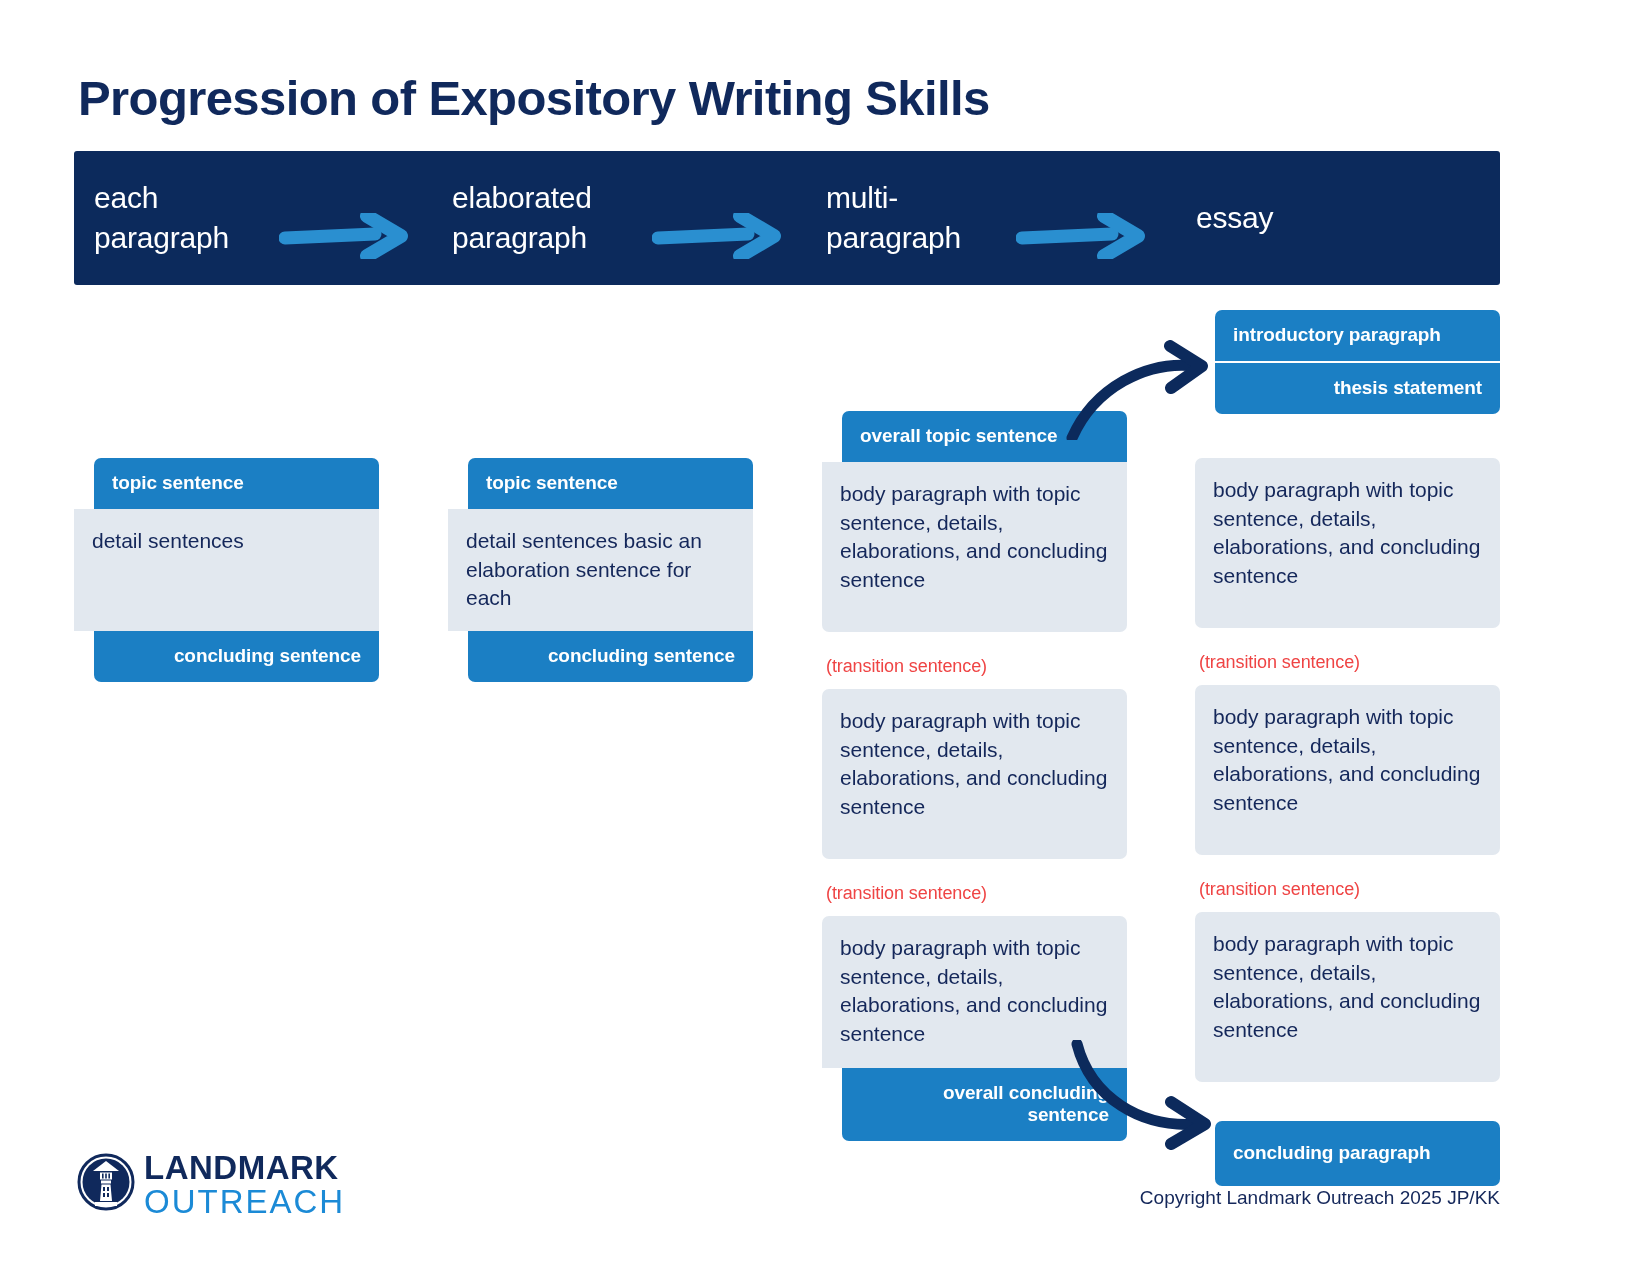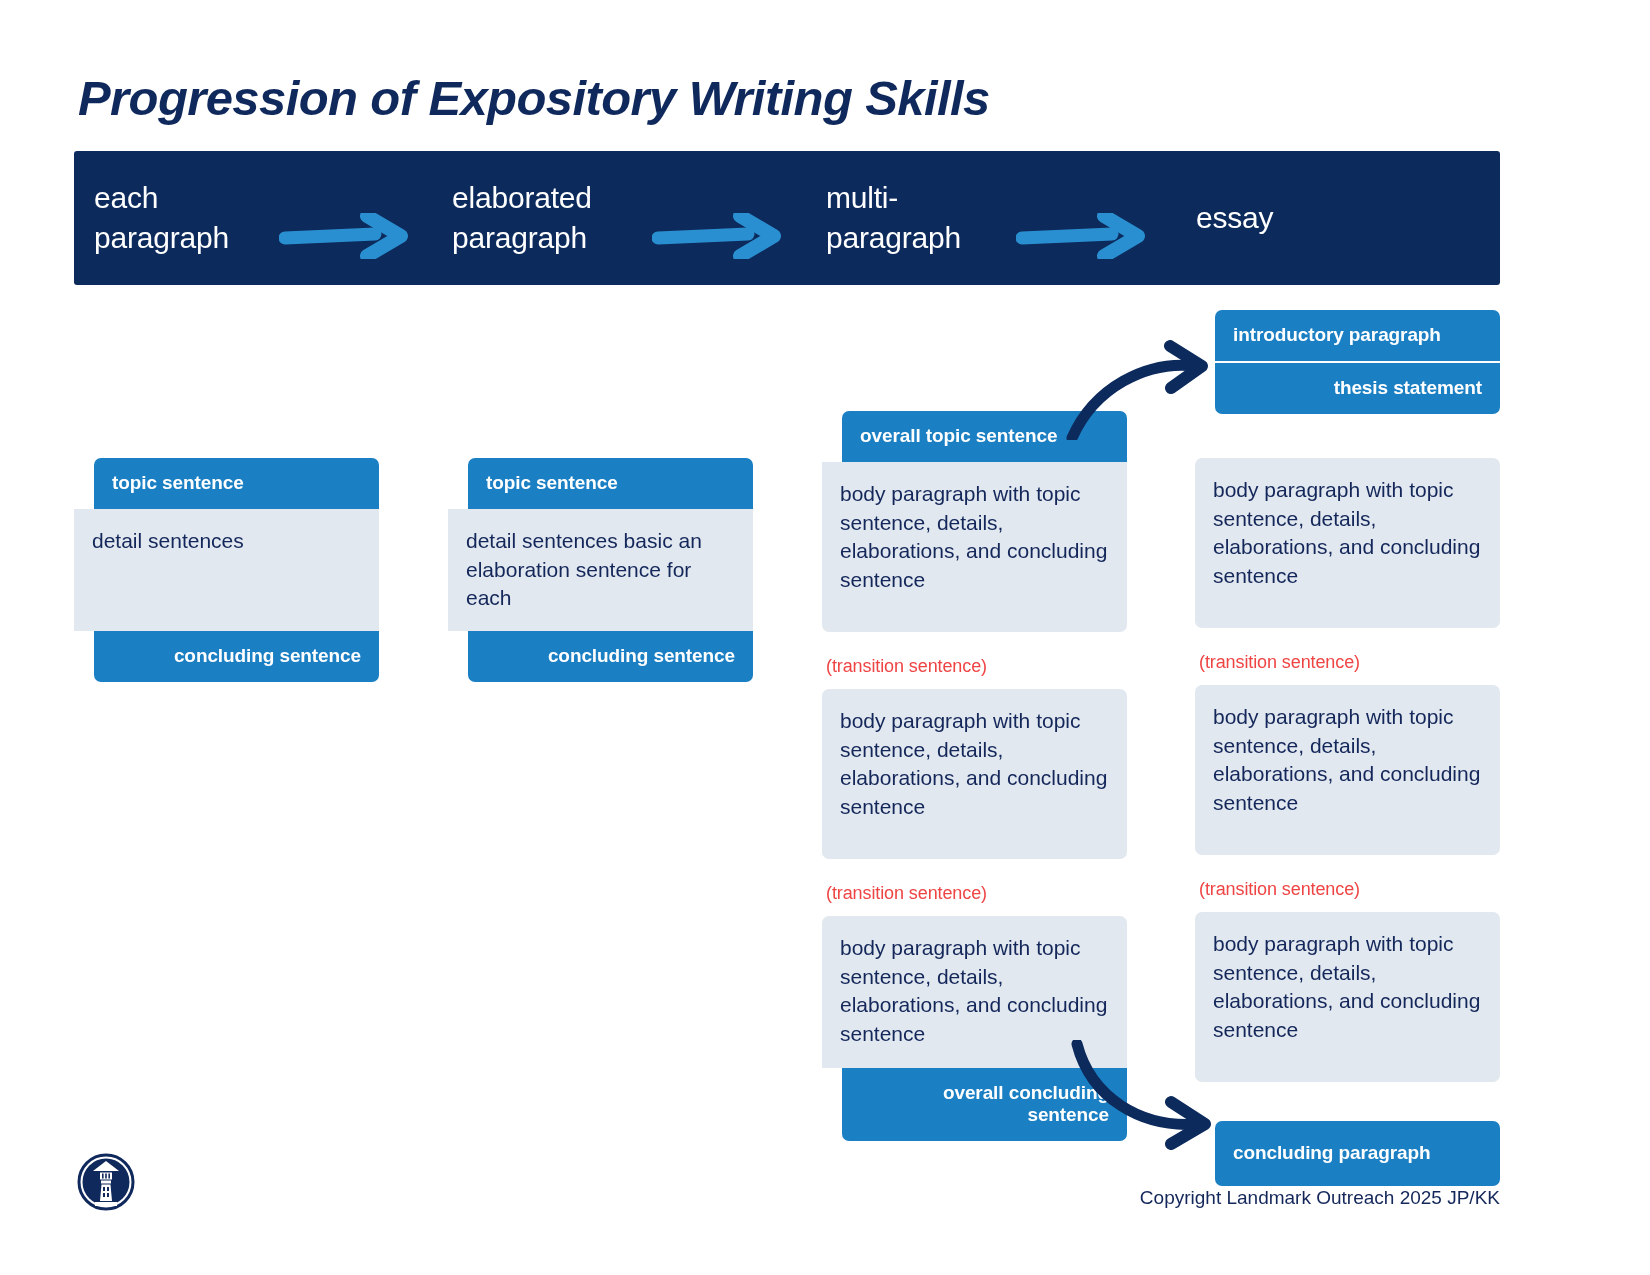--- a/index.html
+++ b/index.html
@@ -25,21 +25,20 @@
   
   .page-title {
     position: absolute;
     left: 78px;
     top: 70px;
     font-size: 49px;
     font-weight: bold;
     letter-spacing: -0.6px;
     color: #10295c;
     white-space: nowrap;
-    font-style: italic;
   }
 
   
   .banner {
     position: absolute;
     left: 74px;
     top: 151px;
     width: 1426px;
     height: 134px;
     background: #0c2a5c;
@@ -273,17 +272,21 @@
       <g fill="#10295c">
         <rect x="26" y="21.5" width="1.6" height="5"></rect>
         <rect x="29.2" y="21.5" width="1.6" height="5"></rect>
         <rect x="32.4" y="21.5" width="1.6" height="5"></rect>
         <rect x="27" y="35" width="2" height="4"></rect>
         <rect x="31" y="35" width="2" height="4"></rect>
         <rect x="27" y="41" width="2" height="4"></rect>
         <rect x="31" y="41" width="2" height="4"></rect>
       </g>
     </svg>
+    <div class="logo-text">
+      <div class="logo-line1">LANDMARK</div>
+      <div class="logo-line2">OUTREACH</div>
+    </div>
   </div>
 
   <div class="copyright">Copyright Landmark Outreach 2025 JP/KK</div>
 
 </div>
 
 </body></html>

